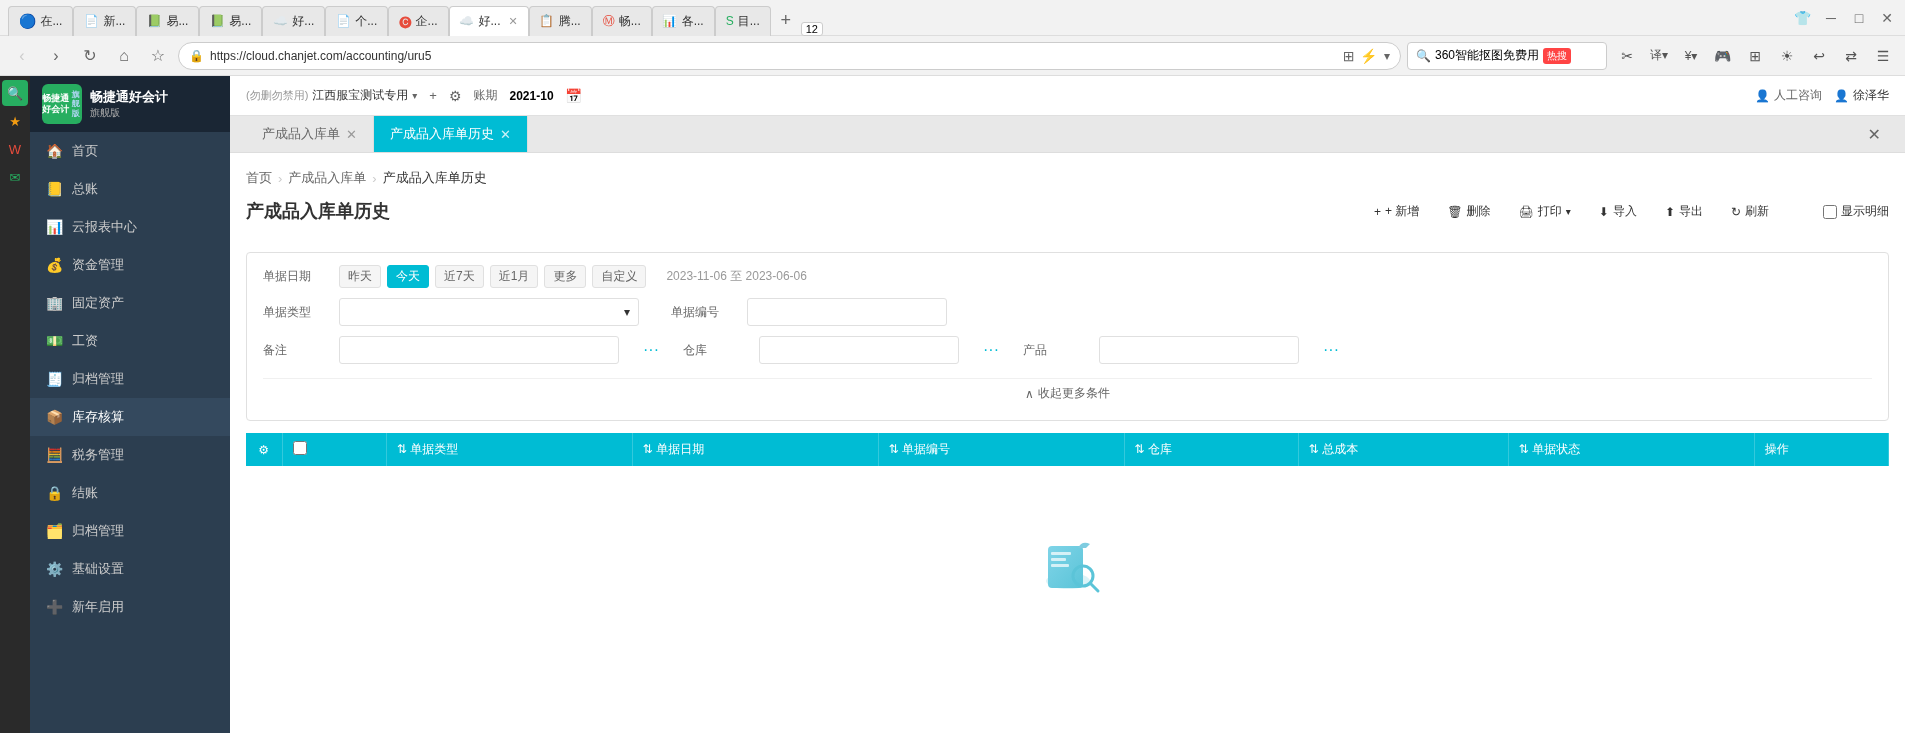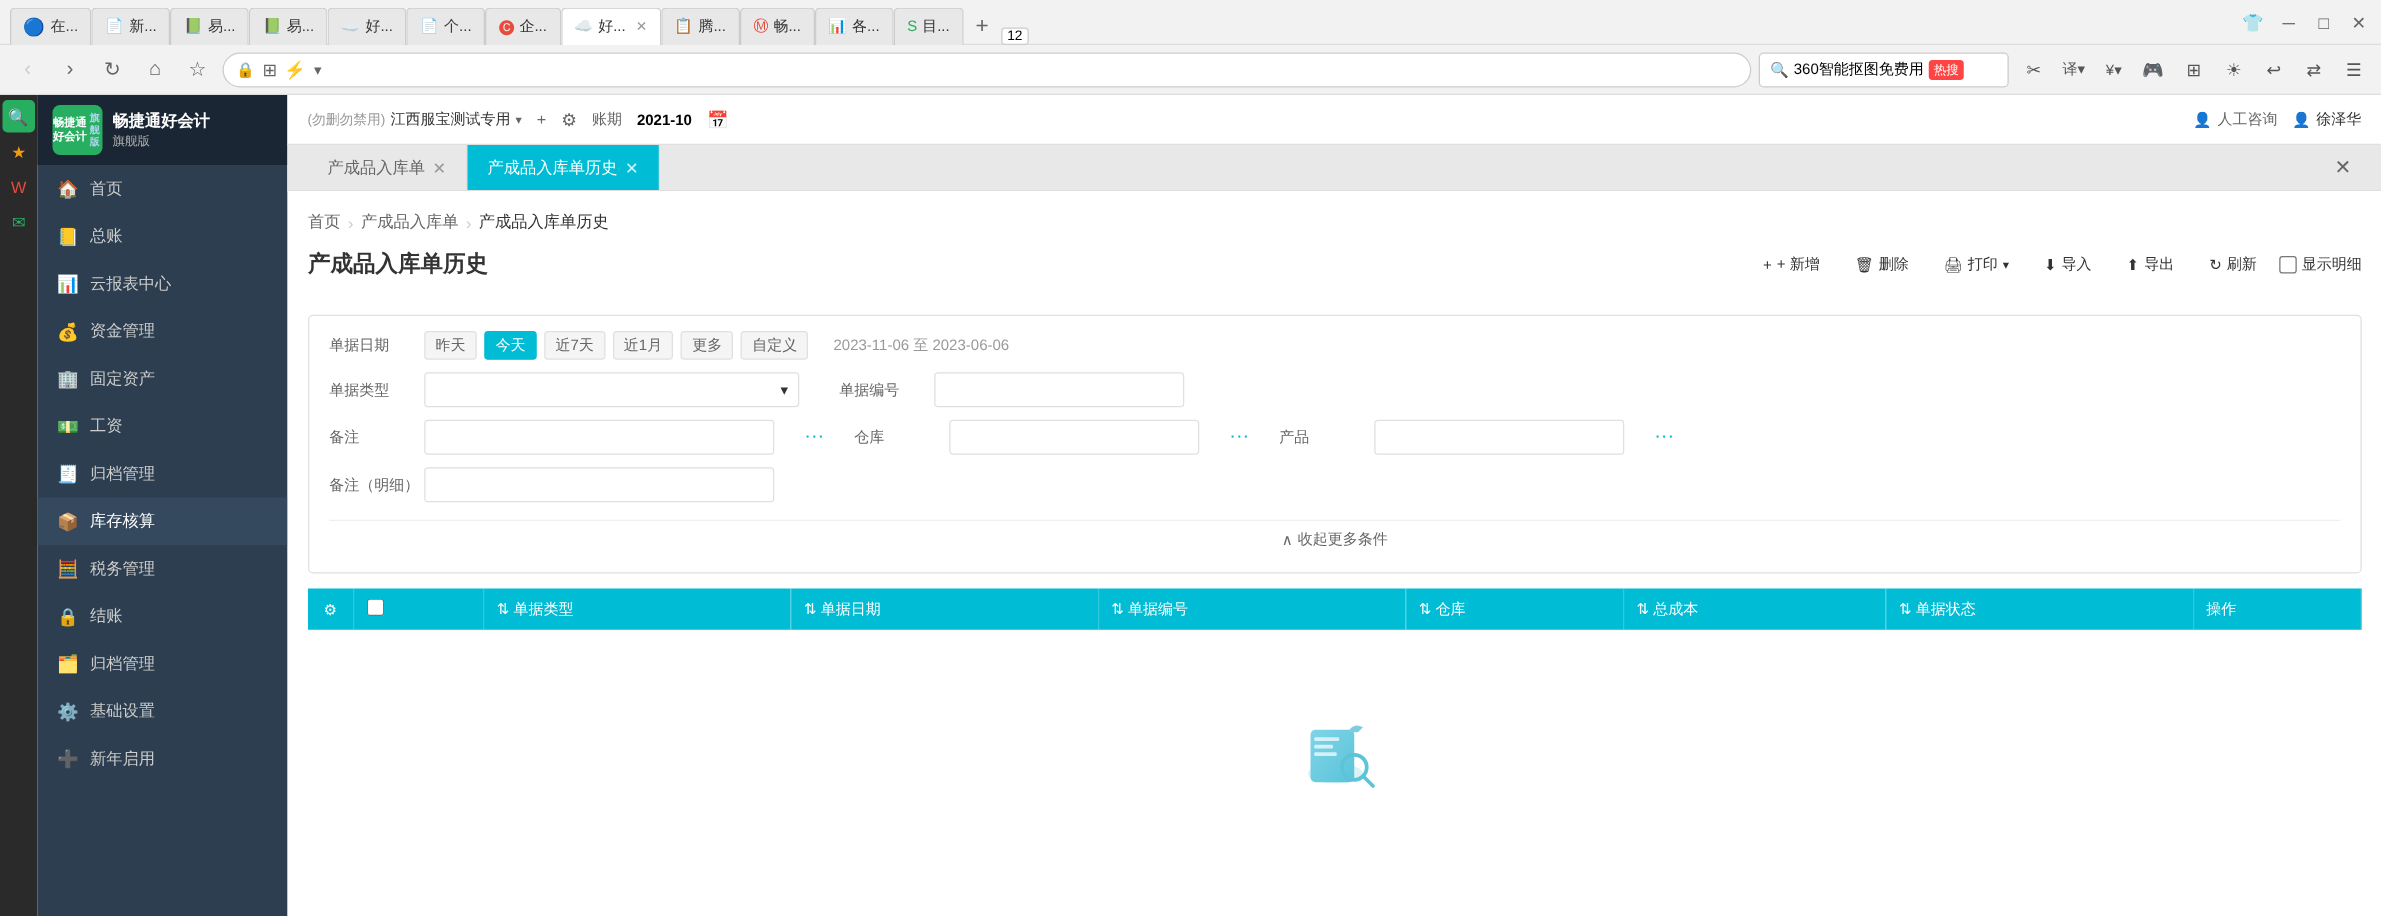--- a/index.html
+++ b/index.html
@@ -249,21 +249,21 @@
       gap: 4px;
       padding: 4px 10px;
       font-size: 12px;
       color: #333;
       border: none;
       background: transparent;
       cursor: pointer;
     }
     .print-btn { display: flex; align-items: center; gap: 4px; }
     .print-arrow { font-size: 10px; }
-    .show-cols-label { font-size: 12px; color: #333; display: flex; align-items: center; gap: 4px; }
+    .show-cols-label { font-size: 12px; color: #333; display: flex; align-items: center; gap: 4px; margin-left: 36px; }
 
     
     .filter-section {
       background: #fff;
       border: 1px solid #e0e0e0;
       border-radius: 4px;
       padding: 12px 16px;
       margin-bottom: 12px;
     }
     .filter-row {
@@ -459,20 +459,21 @@
 </div>
 
 <div class="browser-toolbar">
   <div class="nav-btn disabled">‹</div>
   <div class="nav-btn">›</div>
   <div class="nav-btn">↻</div>
   <div class="nav-btn">⌂</div>
   <div class="nav-btn">☆</div>
   <div class="address-bar">
     <span class="address-lock">🔒</span>
+    <span class="address-url">https://cloud.chanjet.com/accounting/uru5</span>
     <span style="font-size:14px;color:#666;">⊞</span>
     <span style="font-size:14px;color:#f90;">⚡</span>
     <span style="font-size:12px;color:#666;">▾</span>
   </div>
   <div class="search-bar">
     <span>🔍</span>
     <span>360智能抠图免费用</span>
     <span class="hot-badge">热搜</span>
   </div>
   <div class="toolbar-icons">
@@ -682,24 +683,20 @@
                 <input class="filter-input filter-input-wide" type="text" style="min-width: 280px;">
                 <span class="more-dot" style="margin-left:8px;">···</span>
                 <span class="filter-label" style="margin-left:8px;">仓库</span>
                 <input class="filter-input" type="text" style="min-width: 200px;">
                 <span class="more-dot" style="margin-left:8px;">···</span>
                 <span class="filter-label" style="margin-left:8px;">产品</span>
                 <input class="filter-input" type="text" style="min-width: 200px;">
                 <span class="more-dot" style="margin-left:8px;">···</span>
               </div>
 
-              <div class="filter-row">
-                <span class="filter-label">备注（明细）</span>
-                <input class="filter-input filter-input-wide" type="text" style="min-width: 280px;">
-              </div>
             </div>
 
           </div>
 
           <div class="collapse-btn">
             <span>∧</span>
             <span>收起更多条件</span>
           </div>
         </div>
 

